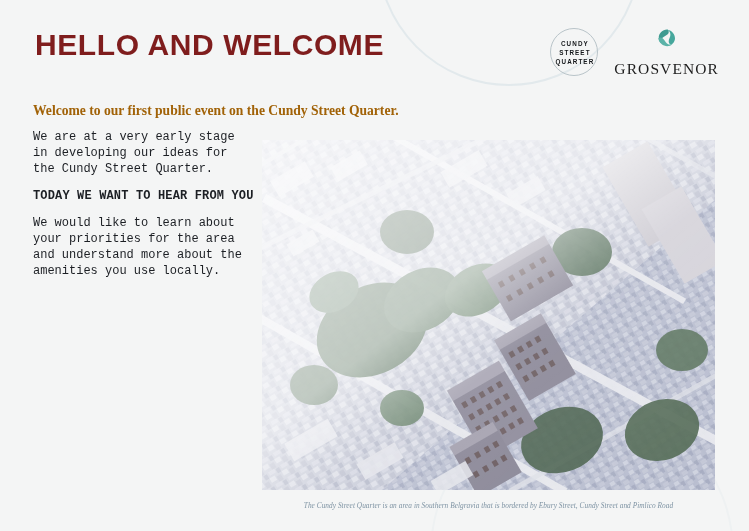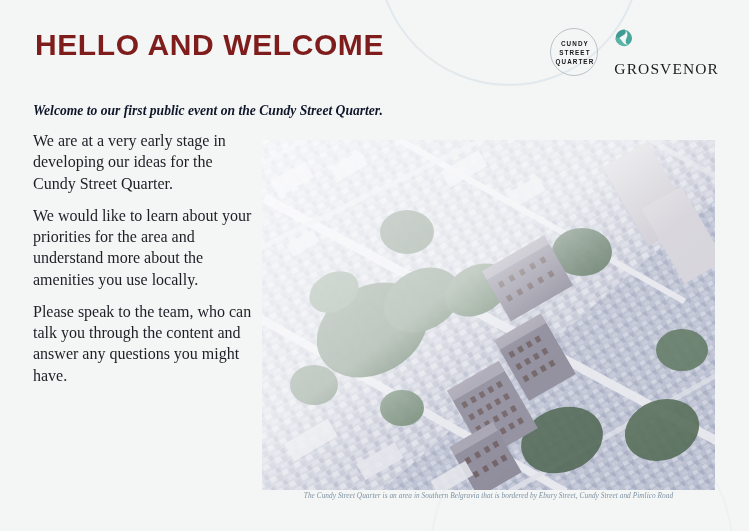--- a/index.html
+++ b/index.html
@@ -87,58 +87,57 @@
     font-weight: bold;
     font-size: 6.3px;
     letter-spacing: 1.1px;
     color: #14171a;
     line-height: 1.45;
     text-indent: 1.1px;
   }
   .grosvenor-logo {
     display: flex;
     flex-direction: column;
-    align-items: flex-start;
+    align-items: center;
     gap: 13px;
   }
   .grosvenor-mark {
     width: 20px;
     height: 20px;
   }
   .grosvenor-word {
     font-family: "Liberation Serif", serif;
     font-size: 15.5px;
     letter-spacing: 1.1px;
     color: #1b1b1b;
     line-height: 1;
   }
 
   
   .lede {
     position: absolute;
     left: 33px;
     top: 103px;
     font-family: "Liberation Serif", serif;
-    font-style: italic;
     font-weight: bold;
     font-size: 13.6px;
-    color: #0f172a;
+    color: #a16207;
     margin: 0;
     white-space: nowrap;
   }
 
   .left-col {
     position: absolute;
     left: 33px;
     top: 130px;
     width: 222px;
   }
   .left-col p {
-    font-family: Liberation Serif, serif;
-    font-size: 16px;
+    font-family: Liberation Mono, monospace;
+    font-size: 12px;
     line-height: 1.33;
     color: #1c1f24;
     margin: 0 0 11px 0;
   }
   .section-heading {
     font-family: "Liberation Sans", sans-serif;
     font-weight: bold;
     font-size: 10.6px;
     letter-spacing: 0.15px;
     color: #101316;
@@ -160,21 +159,21 @@
     background: #d9dbe4;
   }
   .aerial svg {
     display: block;
     width: 100%;
     height: 100%;
   }
   .figure-caption {
     position: absolute;
     left: 0;
-    top: 351px;
+    top: 361px;
     width: 453px;
     text-align: center;
     font-family: "Liberation Serif", serif;
     font-style: italic;
     font-size: 7.3px;
     color: #7e93a3;
     letter-spacing: 0.05px;
     white-space: nowrap;
   }
 </style>
@@ -207,23 +206,23 @@
     </div>
 
   </div>
 </div>
 
 <p class="lede">Welcome to our first public event on the Cundy Street Quarter.</p>
 
 <div class="left-col">
   <p>We are at a very early stage in developing our ideas for the Cundy Street Quarter.</p>
 
+  <p class="section-heading">TODAY WE WANT TO HEAR FROM YOU</p>
 
   <p>We would like to learn about your priorities for the area and understand more about the amenities you use locally.</p>
-  <p>Please speak to the team, who can talk you through the content and answer any questions you might have.</p>
 
 </div>
 
 <div class="figure">
   <div class="aerial">
     <svg viewBox="0 0 453 350" preserveAspectRatio="none">
       <defs>
         <linearGradient id="fadeWash" x1="0" y1="0" x2="1" y2="1">
           <stop offset="0" stop-color="#ffffff" stop-opacity="0.80"></stop>
           <stop offset="0.42" stop-color="#ffffff" stop-opacity="0.58"></stop>

